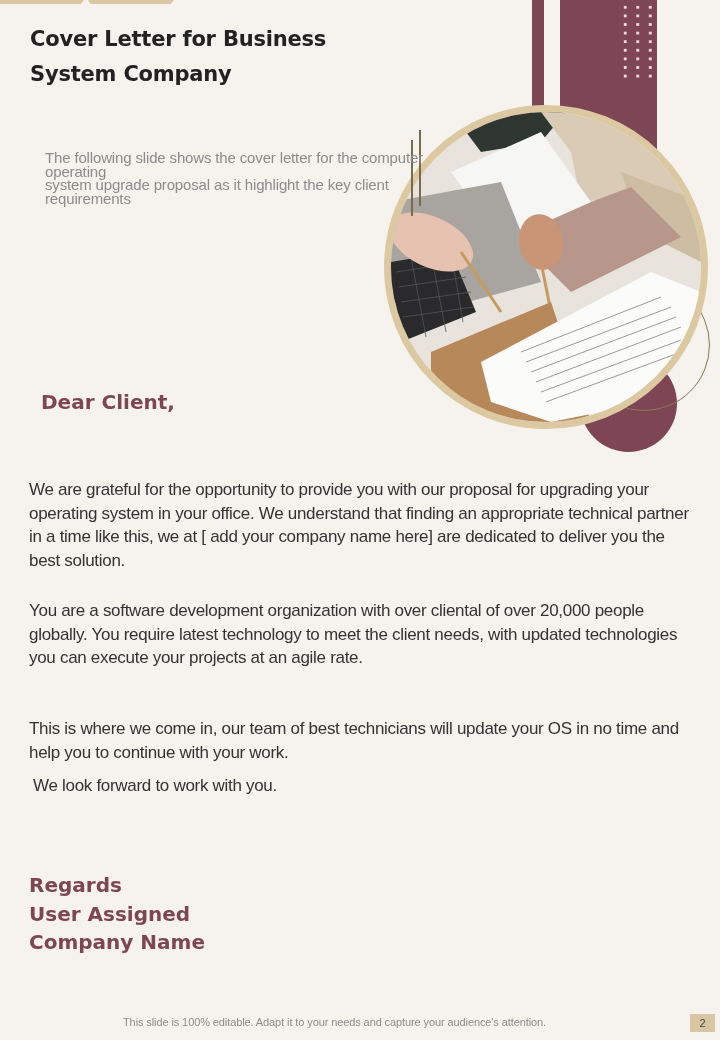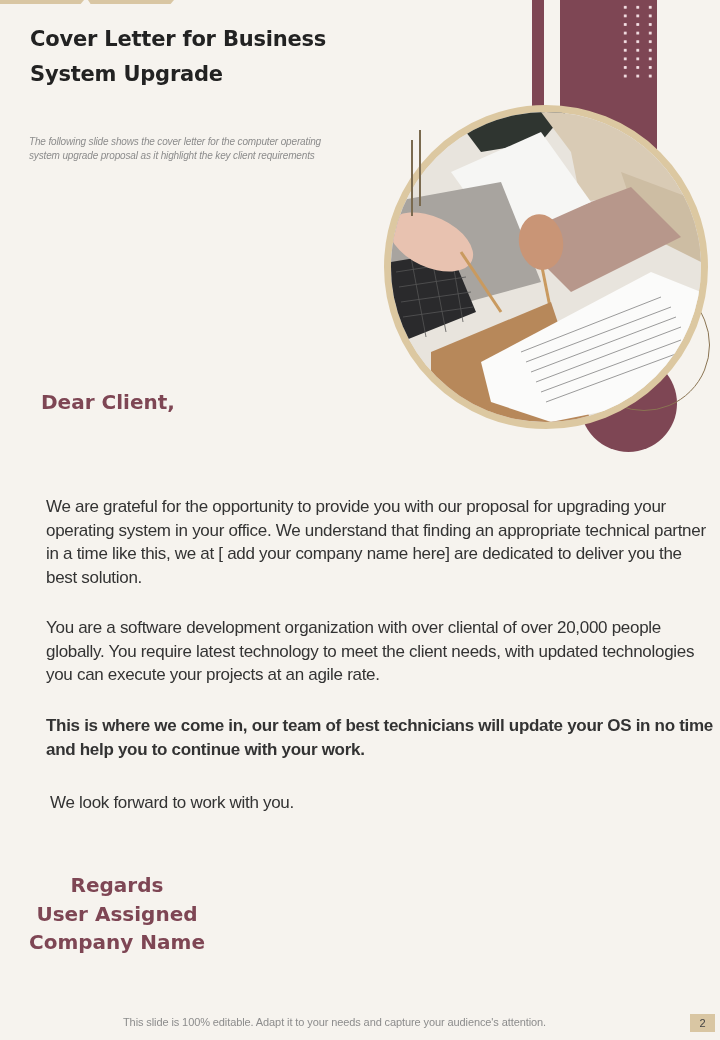--- a/index.html
+++ b/index.html
@@ -25,35 +25,35 @@
   .photo { left: 384px; top: 105px; width: 324px; height: 324px; border-radius: 50%;
            box-sizing: border-box; border: 7px solid #dcc8a1; overflow: hidden;
            background: #e9e4dc; }
   .photo svg { width: 100%; height: 100%; display: block; }
   .vline1 { left: 411px; top: 140px; width: 2px; height: 76px; background: #7a6a4f; }
   .vline2 { left: 419px; top: 130px; width: 2px; height: 76px; background: #7a6a4f; }
 
   .title { left: 30px; top: 22px; width: 380px; margin: 0;
            font-family: "DejaVu Sans", sans-serif; font-weight: bold;
            font-size: 21px; line-height: 34.5px; color: #222222; letter-spacing: -0.2px; }
-  .subtitle { left: 29px; top: 135px; width: 380px; margin: 0;
-              font-size: 10px; line-height: 13.5px; color: #8c8c8c; letter-spacing: -0.15px; font-style: italic; }
+  .subtitle { left: 29px; top: 135px; width: 380px; margin: 16px;
+              font-size: 15px; line-height: 13.5px; color: #8c8c8c; letter-spacing: -0.15px; }
   .greeting { left: 29px; top: 378px; margin: 12px;
               font-family: "DejaVu Sans", sans-serif; font-weight: bold;
               font-size: 20px; color: #7e4654; }
-  .body-para { left: 29px; width: 670px; margin: 17px;
+  .body-para { left: 29px; width: 670px; margin: 0;
                font-size: 17px; line-height: 23.5px; color: #333333; letter-spacing: -0.3px; }
   .p1 { top: 478px; }
   .p2 { top: 599px; }
-  .p3 { top: 697px; font-weight: bold; }
+  .p3 { top: 717px; }
   .p4 { top: 774px; left: 33px; }
   .signoff { left: 29px; top: 871px; margin: 0;
              font-family: "DejaVu Sans", sans-serif; font-weight: bold;
              font-size: 20px; line-height: 28.5px; color: #7e4654; }
-  .signoff div { white-space: nowrap; text-align: center; }
+  .signoff div { white-space: nowrap; }
   .footer { left: 0; width: 720px; top: 1016px; text-align: center;
             font-size: 11px; color: #8c8c8c; letter-spacing: -0.1px; }
   .footer-text { position: absolute; left: 123px; top: 0; }
   .page-badge { left: 690px; top: 1014px; width: 25px; height: 18px; background: #d9c6a3;
                 color: #444; font-size: 11px; text-align: center; line-height: 18px; }
 </style>
 </head>
 <body>
 
 <div class="abs tab1"></div>
@@ -108,21 +108,21 @@
       <line x1="155" y1="290" x2="290" y2="240"></line>
     </g>
   </svg>
 </div>
 
 <div class="abs vline1"></div>
 <div class="abs vline2"></div>
 
 <h1 class="abs title">
   <div>Cover Letter for Business</div>
-  <div>System Upgrade</div>
+  <div>System Company</div>
 </h1>
 
 <div class="abs subtitle">
   <div>The following slide shows the cover letter for the computer operating</div>
   <div>system upgrade proposal as it highlight the  key client requirements</div>
 </div>
 
 <p class="abs greeting">Dear Client,</p>
 
 <p class="abs body-para p1">We are grateful for the opportunity to provide you with our proposal for upgrading your operating system in your office. We understand that  finding an appropriate technical partner in a time like this, we at [ add your company name here] are dedicated to deliver you the best solution.</p>

